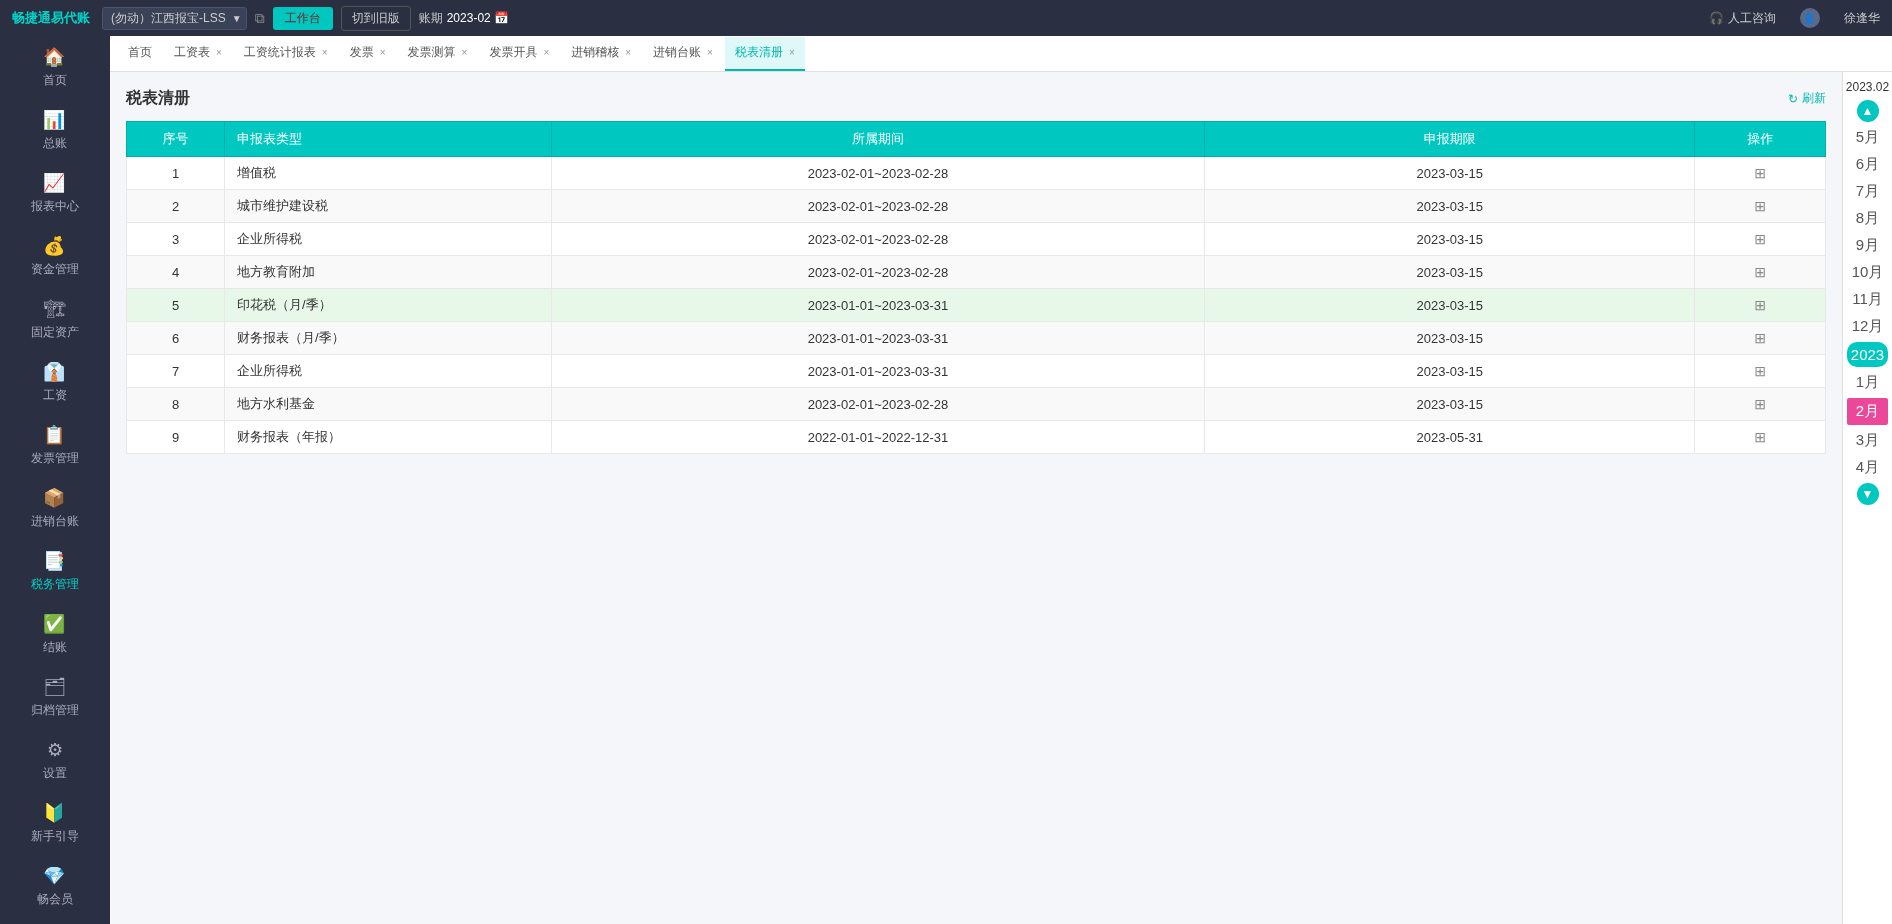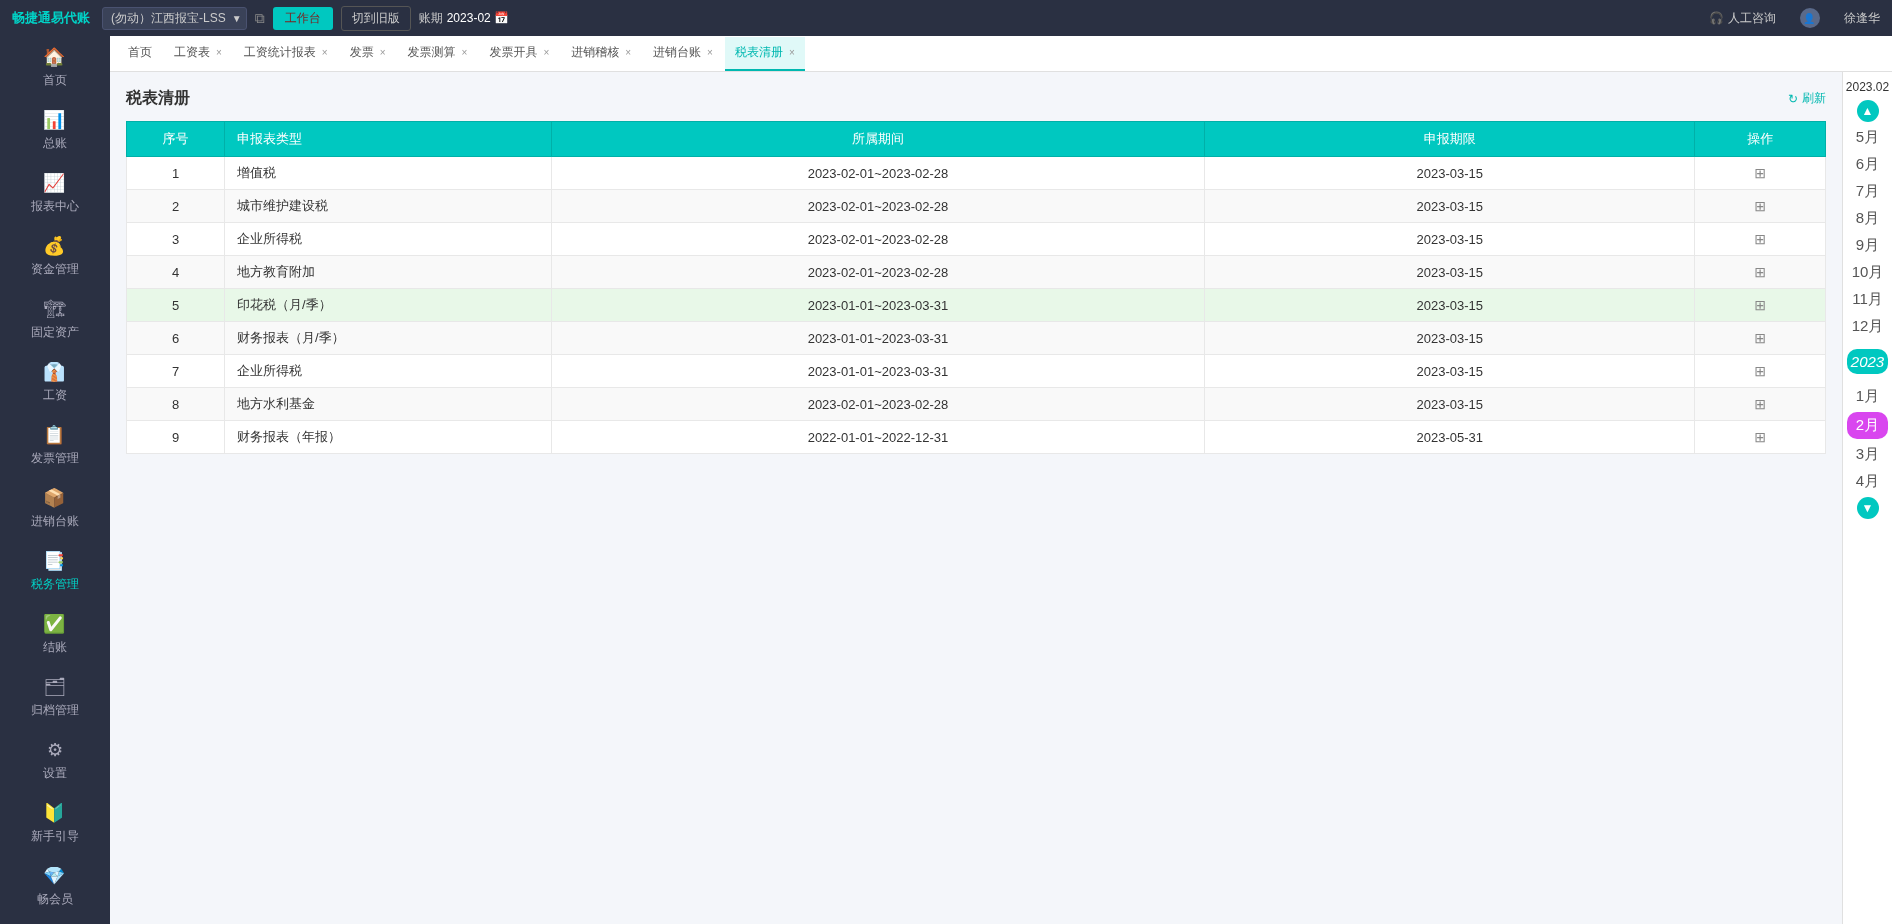--- a/index.html
+++ b/index.html
@@ -158,28 +158,27 @@
       text-align: center;
       padding: 4px 2px;
       cursor: pointer;
       color: #555;
       font-size: 15px;
     }
     .rp-item.active-year {
       background: #00c8c0;
       color: #fff;
       border-radius: 10px;
-      margin: 9px 4px;
+      margin: 2px 4px;
       width: calc(100% - 8px);
-      font-style: italic;
     }
     .rp-item.active-month {
-      background: #d946ef;
+      background: #ec4899;
       color: #fff;
-      border-radius: 10px;
+      border-radius: 2px;
       margin: 2px 4px;
       width: calc(100% - 8px);
     }
     .rp-up-btn, .rp-down-btn {
       background: #00c8c0;
       color: #fff;
       border-radius: 50%;
       width: 22px;
       height: 22px;
       display: flex;

